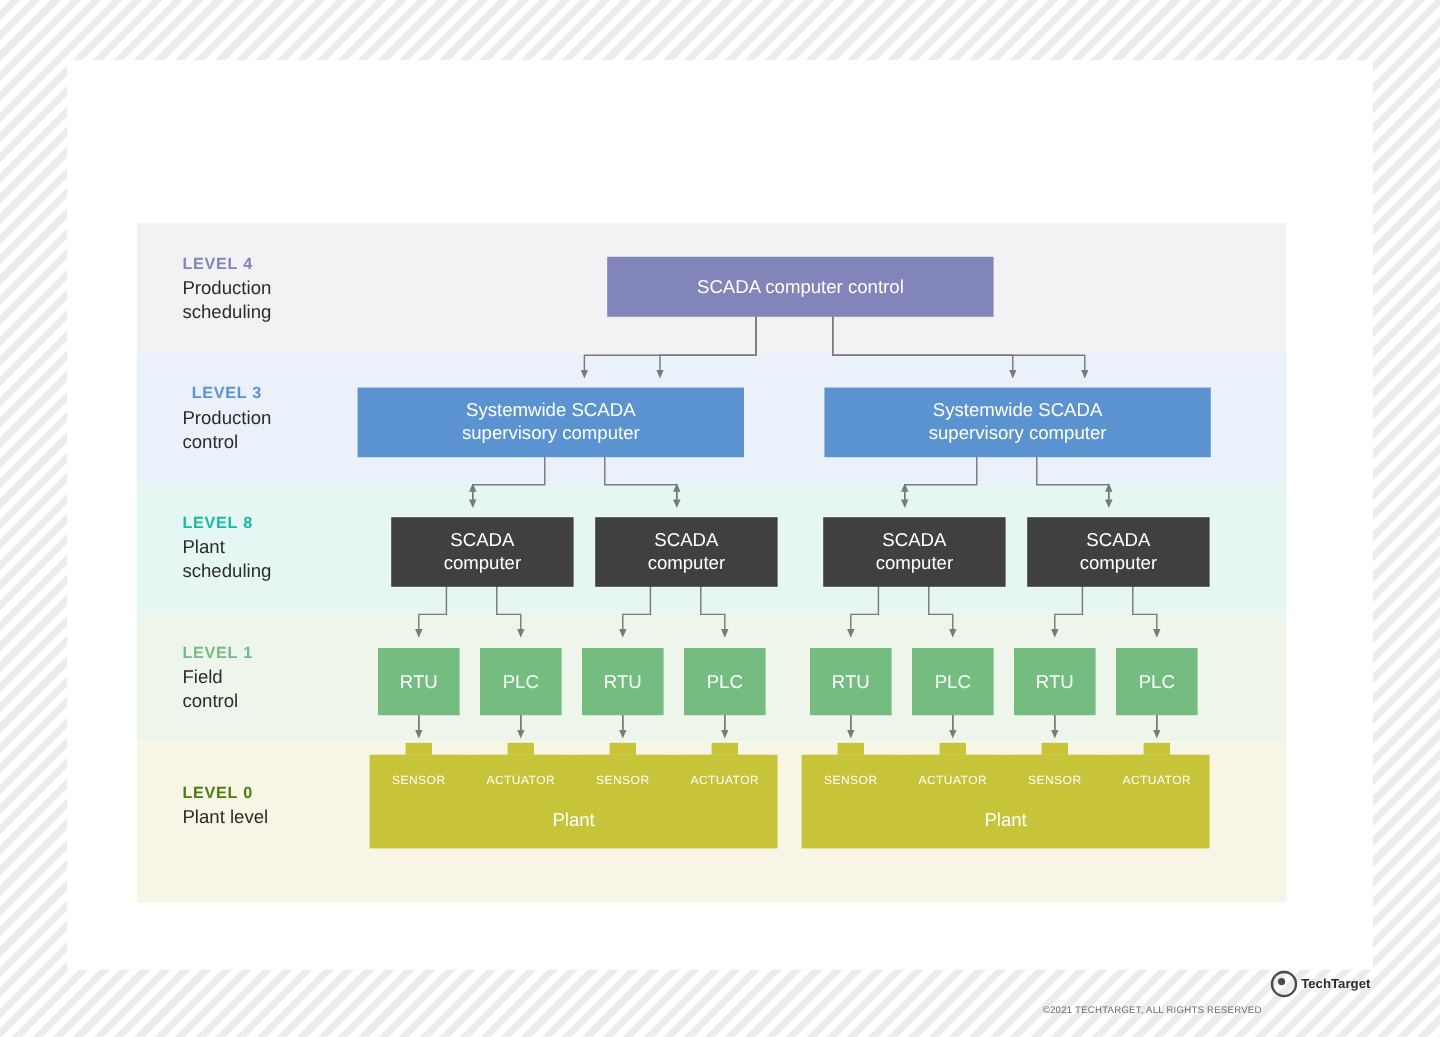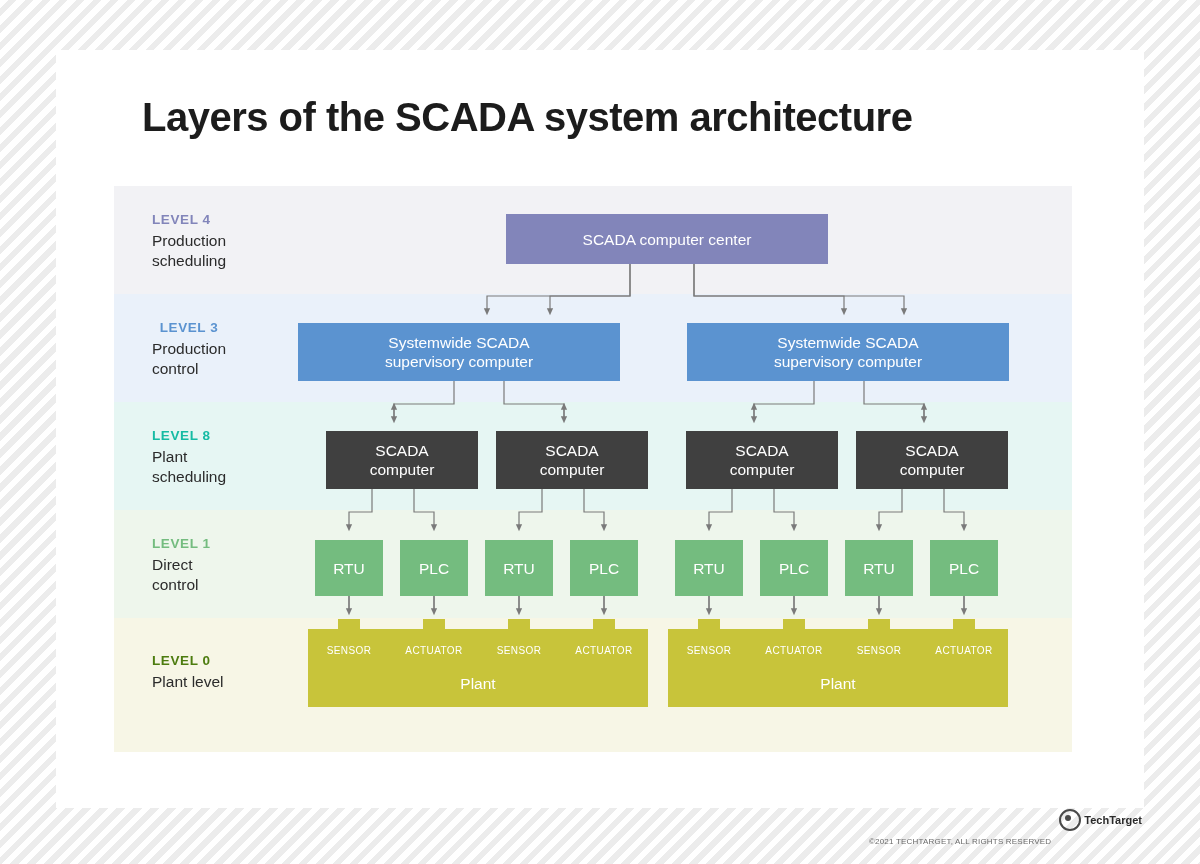--- a/index.html
+++ b/index.html
@@ -155,21 +155,20 @@
     font-size: 11px;
     font-weight: bold;
     color: #2b2b2b;
   }
 </style>
 </head>
 <body>
 
 <div class="page">
 
-  <div class="title">Layers of the SCADA system architecture</div>
 
   <div class="diagram">
 
     <div class="band" style="top:0; height:108px; background:#f2f2f5;">
       <div class="band-label" style="top:26px;">
         <div class="band-level" style="color:#8285ba;">LEVEL 4</div>
         <div class="band-name">
           <div>Production</div>
           <div>scheduling</div>
         </div>
@@ -193,21 +192,21 @@
           <div>Plant</div>
           <div>scheduling</div>
         </div>
       </div>
     </div>
 
     <div class="band" style="top:324px; height:108px; background:#eef6ec;">
       <div class="band-label" style="top:26px;">
         <div class="band-level" style="color:#74bc7f;">LEVEL 1</div>
         <div class="band-name">
-          <div>Direct</div>
+          <div>Field</div>
           <div>control</div>
         </div>
       </div>
     </div>
 
     <div class="band" style="top:432px; height:134px; background:#f7f6e6;">
       <div class="band-label" style="top:35px;">
         <div class="band-level" style="color:#4d7c0f;">LEVEL 0</div>
         <div class="band-name">
           <div>Plant level</div>
@@ -267,21 +266,21 @@
 
       <g stroke="#7a7a7a" stroke-width="1.2" fill="none">
         <path d="M280,234 L280,220" marker-end="url(#arrowhead)"></path>
         <path d="M450,234 L450,220" marker-end="url(#arrowhead)"></path>
         <path d="M640,234 L640,220" marker-end="url(#arrowhead)"></path>
         <path d="M810,234 L810,220" marker-end="url(#arrowhead)"></path>
       </g>
     </svg>
 
     <div class="node n-l4" style="left:392px; top:28px; width:322px; height:50px;">
-      <span>SCADA computer center</span>
+      <span>SCADA computer control</span>
     </div>
 
     <div class="node n-l3" style="left:184px; top:137px; width:322px; height:58px; flex-direction:column;">
       <span>Systemwide SCADA</span>
       <span>supervisory computer</span>
     </div>
     <div class="node n-l3" style="left:573px; top:137px; width:322px; height:58px; flex-direction:column;">
       <span>Systemwide SCADA</span>
       <span>supervisory computer</span>
     </div>

